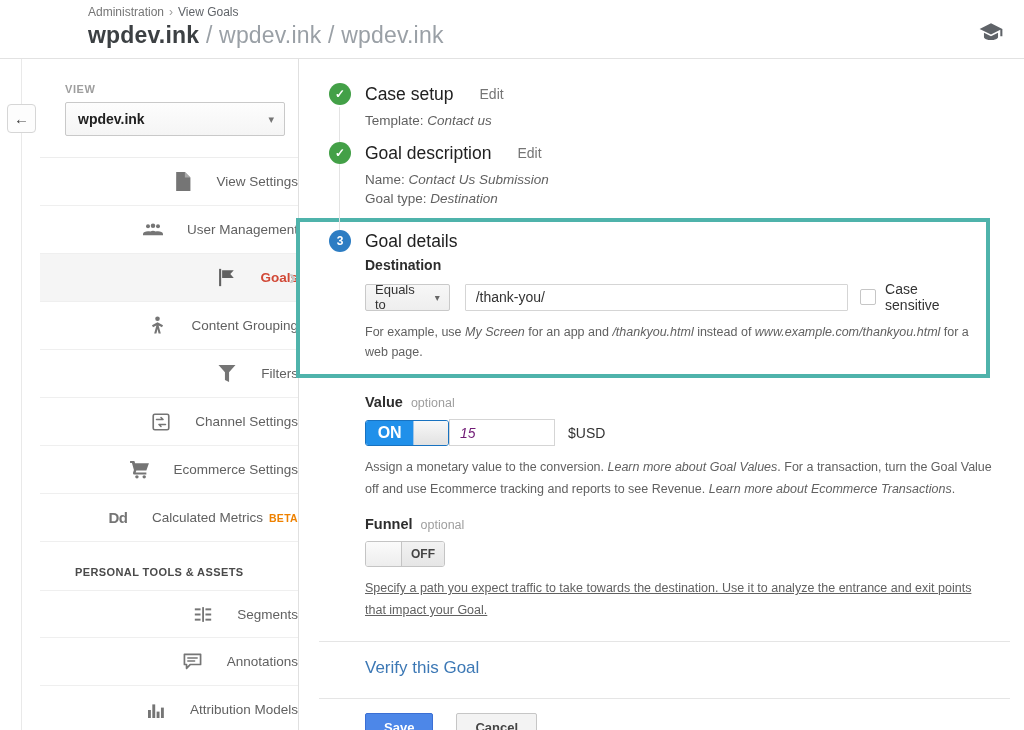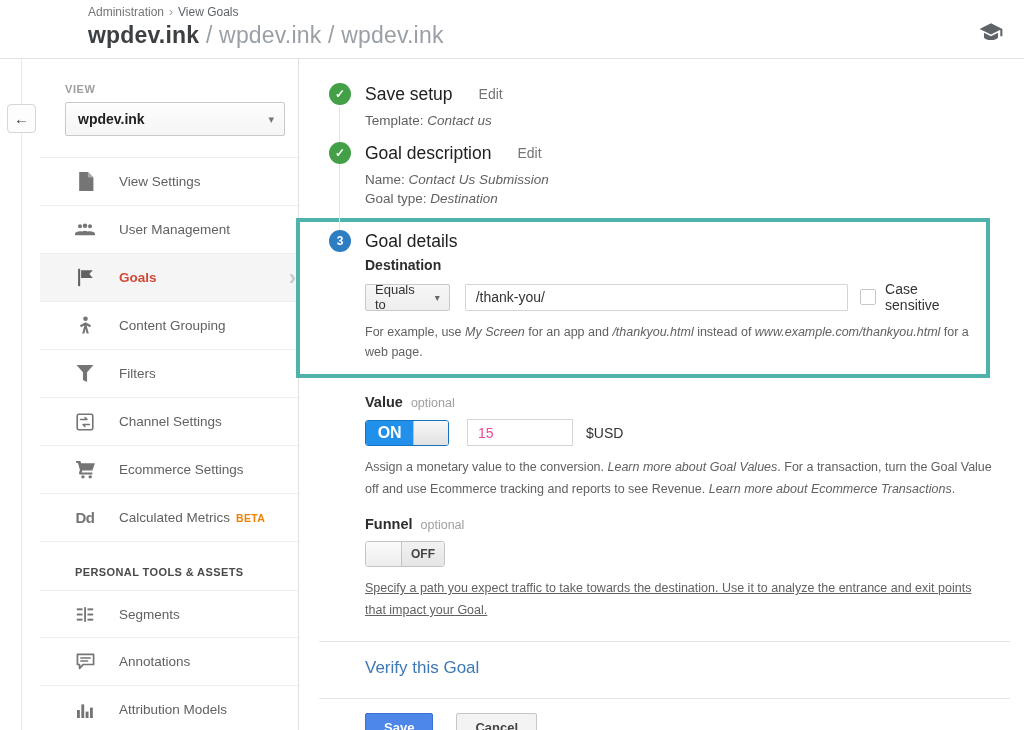--- a/index.html
+++ b/index.html
@@ -25,21 +25,21 @@
   .back-btn { position:absolute; left:7px; top:45px; width:29px; height:29px; background:#fdfdfd; border:1px solid #d6d6d6; border-radius:4px; text-align:center; line-height:27px; font-size:15px; font-weight:700; color:#3c3c3c; cursor:pointer; }
 
   
   .sidebar { width:259px; flex:0 0 259px; border-right:1px solid #e0e0e0; padding-top:24px; background:#fff; }
   .view-label { margin-left:25px; font-size:11px; font-weight:700; letter-spacing:.6px; color:#9e9e9e; }
   .view-select { margin:7px 13px 21px 25px; height:34px; border:1px solid #c9c9c9; border-radius:2px; background:linear-gradient(#fdfdfd,#f5f5f5); display:flex; align-items:center; padding:0 10px 0 12px; cursor:pointer; }
   .view-select .val { flex:1; font-size:14px; font-weight:700; color:#212121; }
   .view-select .caret { font-size:11px; color:#757575; }
 
   .nav { border-top:1px solid #ededed; }
-  .nav-item { position:relative; height:48px; display:flex; align-items:center; padding-left:35px; border-bottom:1px solid #efefef; cursor:pointer; }
+  .nav-item { position:relative; height:48px; display:flex; align-items:center; padding-left:35px; border-bottom:1px solid #efefef; cursor:pointer;justify-content:flex-end; }
   .nav-item .nicon { width:20px; height:20px; margin-right:24px; display:flex; align-items:center; justify-content:center; }
   .nav-item .nlabel { font-size:13.5px; color:#616161; }
   .nav-item.active { background:#f5f5f5; }
   .nav-item.active .nlabel { color:#d14836; font-weight:700; }
   .nav-item .chev { position:absolute; right:2px; top:50%; transform:translateY(-50%); color:#c9c9c9; font-size:22px; font-weight:700; }
   .badge-beta { margin-left:6px; font-size:10.5px; font-weight:700; color:#ee8100; letter-spacing:.3px; }
   .dd-glyph { font-size:15px; font-weight:700; color:#757575; letter-spacing:-.5px; }
   .section-header { padding:24px 0 12px 35px; font-size:11px; font-weight:700; letter-spacing:.4px; color:#4a4a4a; }
 
   
@@ -75,21 +75,21 @@
   .control-row { display:flex; align-items:center; margin-top:9px; }
 
   .toggle { height:26px; border-radius:3px; overflow:hidden; display:flex; cursor:pointer; }
   .toggle.on { width:84px; border:1px solid #1872c0; }
   .toggle.on .t-active { flex:1.4; background:#2090ea; color:#fff; font-size:16px; font-weight:700; display:flex; align-items:center; justify-content:center; }
   .toggle.on .t-knob { flex:1; background:linear-gradient(#f8f8f8,#e2e2e2); border-left:1px solid #9fc5e8; }
   .toggle.off { width:80px; border:1px solid #c4c4c4; }
   .toggle.off .t-knob { flex:0 0 36px; background:linear-gradient(#fbfbfb,#ededed); border-right:1px solid #c4c4c4; }
   .toggle.off .t-label { flex:1; background:linear-gradient(#f2f2f2,#e6e6e6); color:#444; font-size:12px; font-weight:700; display:flex; align-items:center; justify-content:center; }
 
-  .value-input { margin-left:18px; width:106px; height:27px; border:1px solid #d5d5d5; padding:0 10px; font-size:14px; color:#ec4899; font-family:"Liberation Sans",sans-serif; }
+  .value-input { width:106px; height:27px; border:1px solid #d5d5d5; padding:0 10px; font-size:14px; color:#701a75; font-family:"Liberation Sans",sans-serif;font-style:italic; }
   .currency { margin-left:13px; font-size:14px; color:#333; }
 
   .help2 { margin-top:10px; font-size:12.5px; color:#616161; line-height:22px; max-width:640px; }
   .help3 { margin-top:10px; font-size:12.5px; color:#616161; line-height:22px; max-width:625px;text-decoration:underline; }
 
   .form-divider { border-top:1px solid #e5e5e5; margin:20px 14px 0 0; }
   .verify-row { display:flex; align-items:baseline; margin:16px 0 16px 46px; }
   .verify-link { font-size:17px; color:#3c78b5; cursor:pointer; }
   .verify-desc { margin-left:25px; font-size:12.5px; color:#616161; }
 
@@ -265,21 +265,21 @@
         </div>
 
       </div>
     </div>
 
     <div class="main">
       <div class="connector"></div>
 
       <div class="step-row">
         <span class="step-circle green">✓</span>
-        <span class="step-title">Save setup</span>
+        <span class="step-title">Case setup</span>
         <span class="edit-link">Edit</span>
       </div>
       <div class="step-body mt6">
         <span>Template:</span>
         <span class="ital">Contact us</span>
       </div>
 
       <div class="step-row mt12">
         <span class="step-circle green">✓</span>
         <span class="step-title">Goal description</span>

